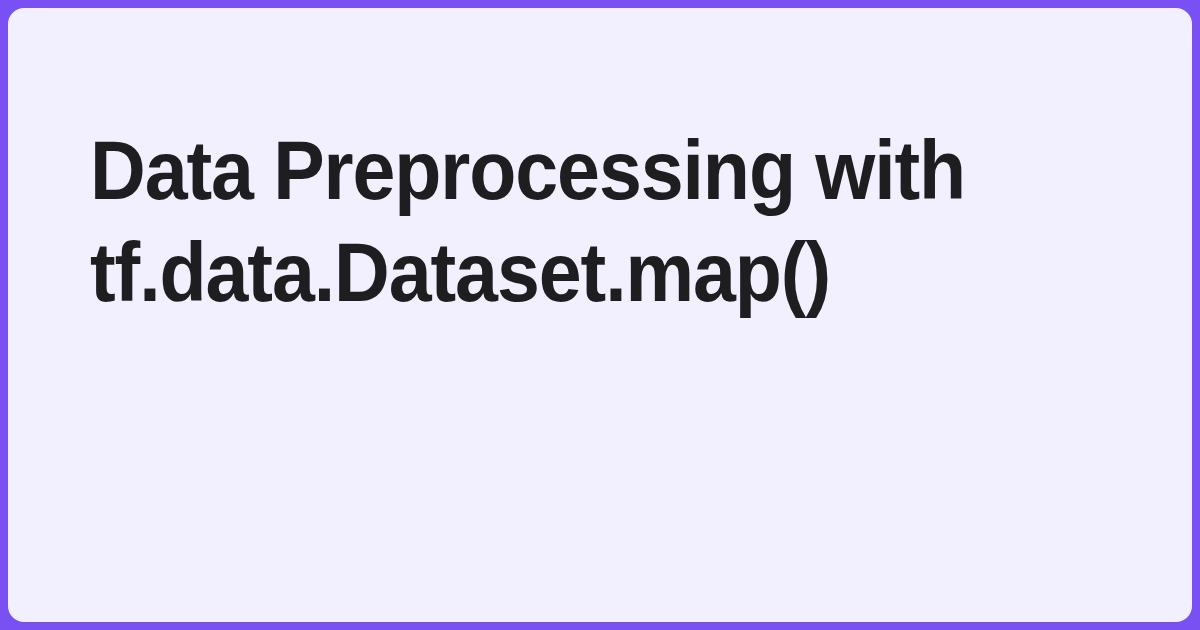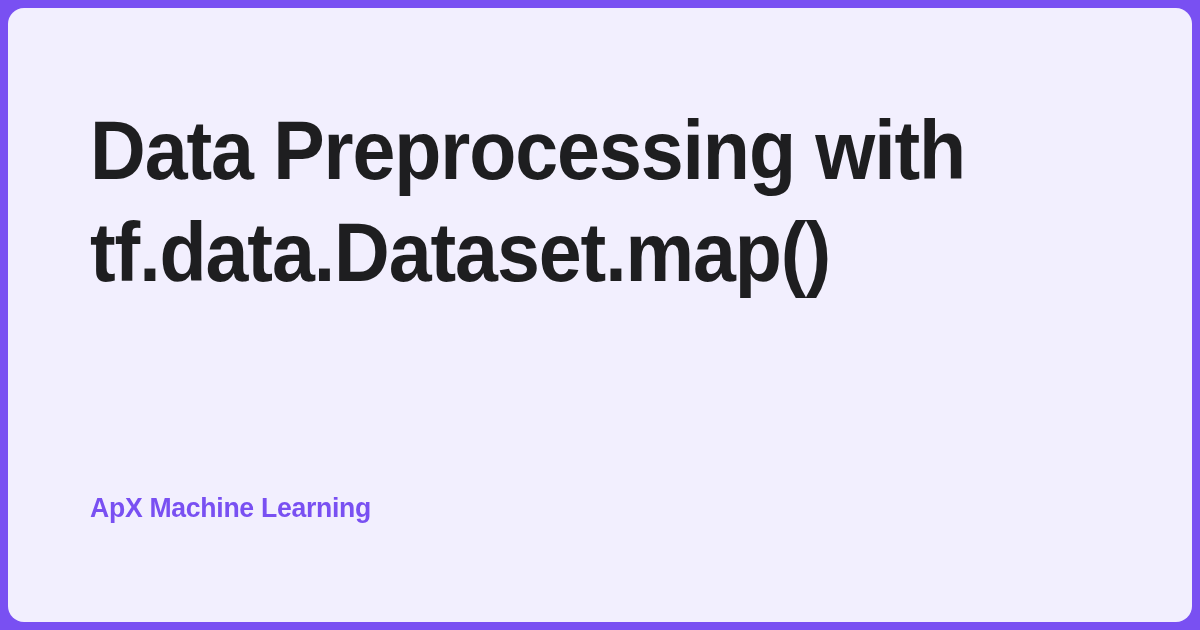--- a/index.html
+++ b/index.html
@@ -34,21 +34,21 @@
     height: 100%;
     background: #f2effe;
     border-radius: 16px;
     overflow: hidden;
   }
 
   
   .title-block {
     position: absolute;
     left: 82px;
-    top: 92px;
+    top: 112px;
     width: 1000px;
   }
 
   .hero-title {
     margin: 0;
     font-family: "Liberation Sans", "DejaVu Sans", sans-serif;
     font-size: 83px;
     line-height: 102px;
     font-weight: 700;
     letter-spacing: -1.2px;
@@ -83,18 +83,15 @@
 <body>
 
 <div class="card-frame">
   <div class="card-surface">
 
     <div class="title-block">
       <h1 class="hero-title">Data Preprocessing with
 tf.data.Dataset.map()</h1>
     </div>
 
-    <div class="brand-block">
-      <p class="brand-text">ApX Machine Learning</p>
-    </div>
 
   </div>
 </div>
 
 </body></html>

